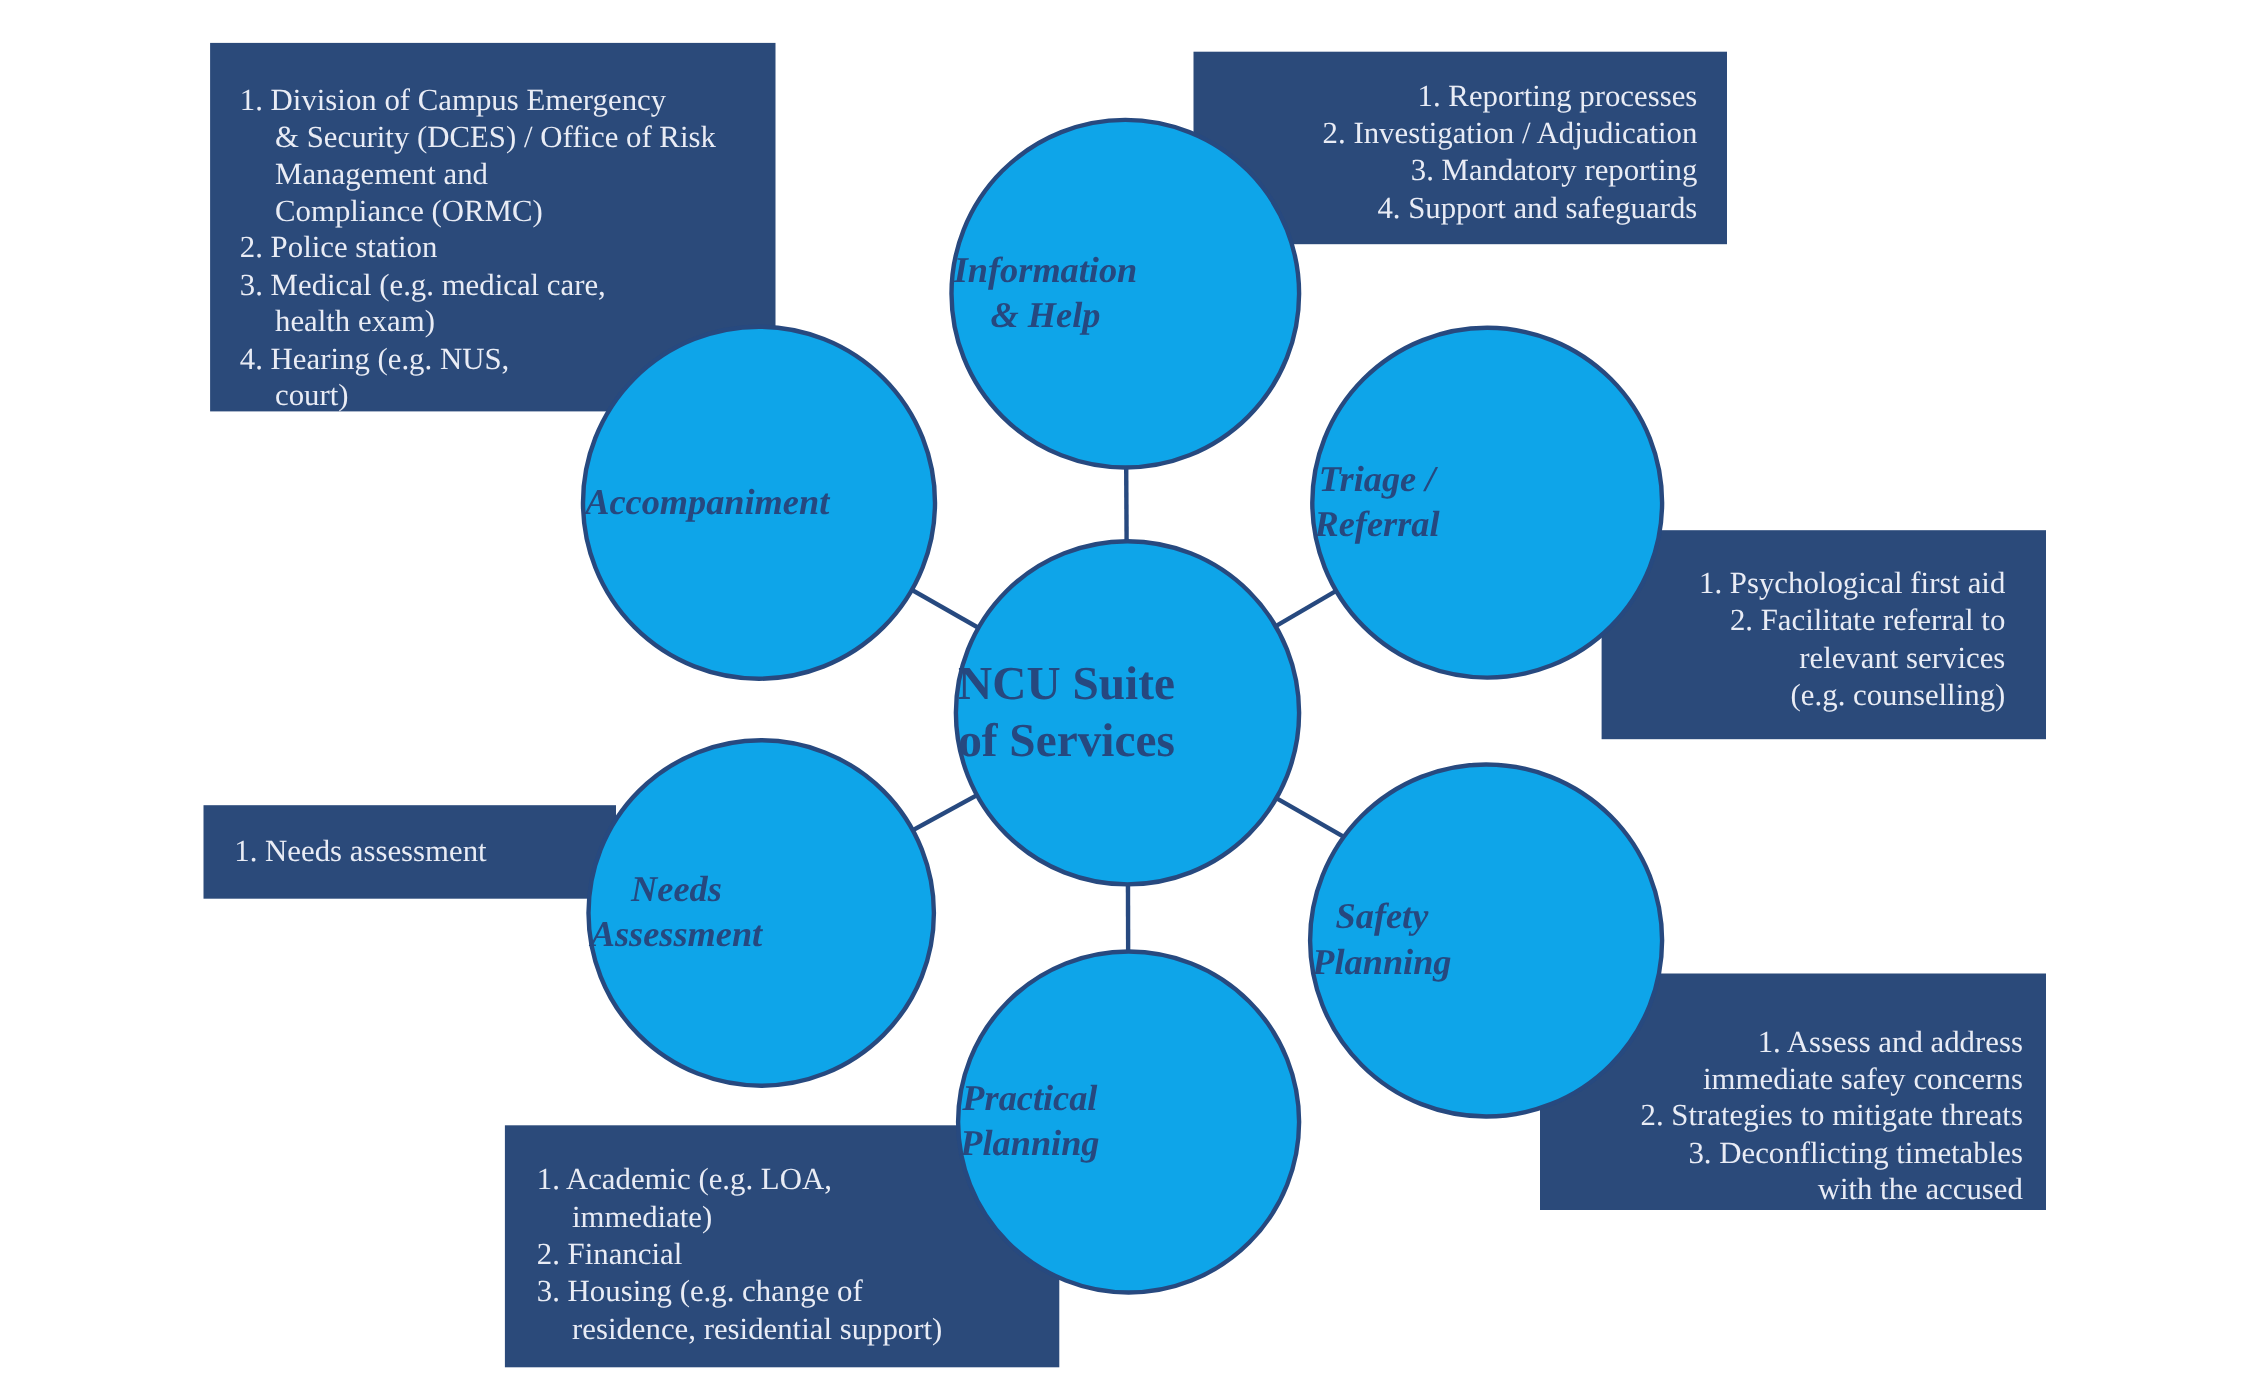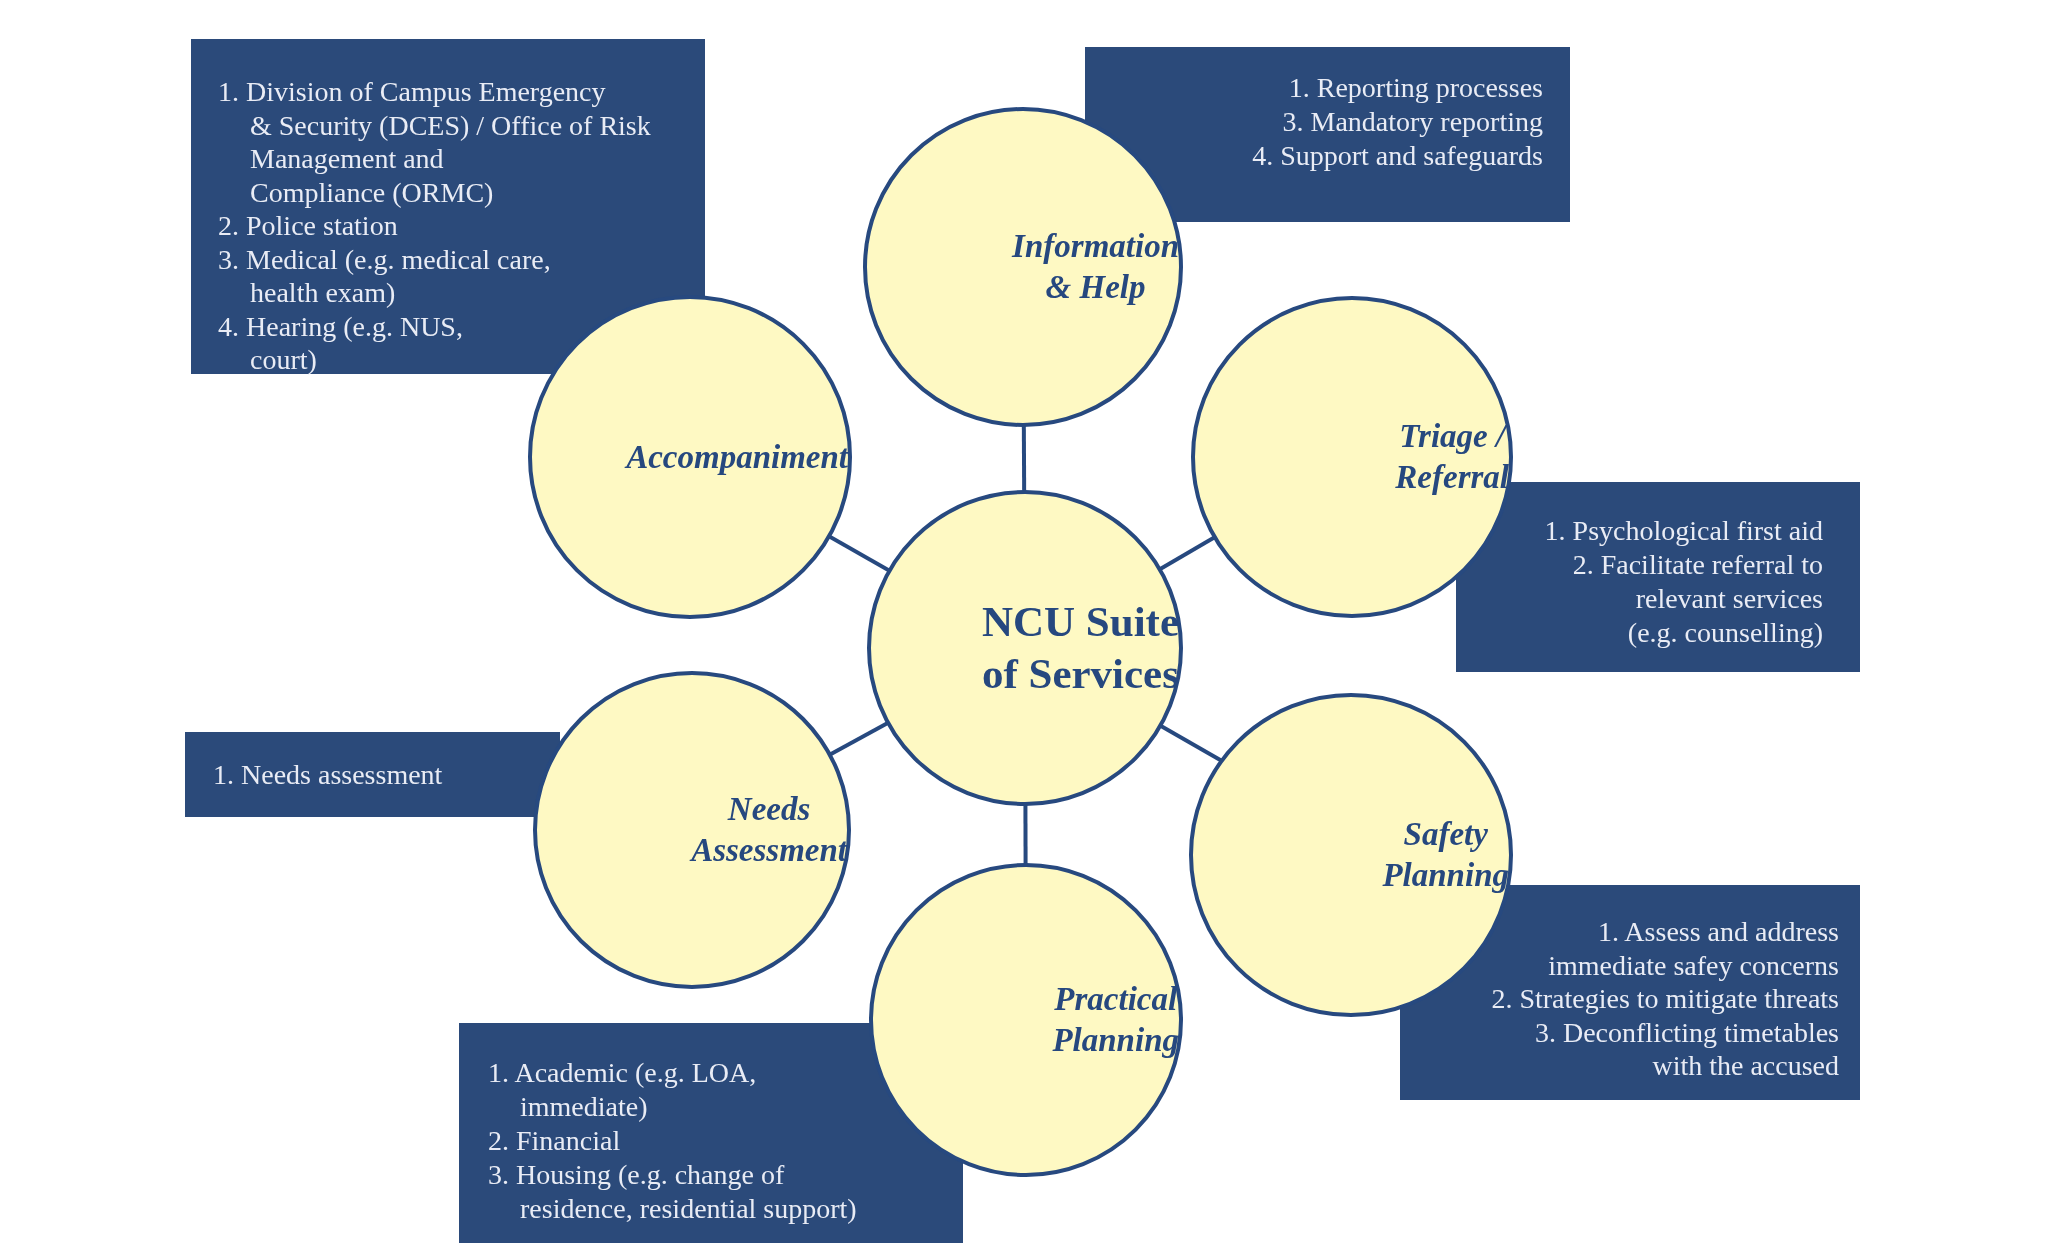--- a/index.html
+++ b/index.html
@@ -15,31 +15,31 @@
     position:absolute;z-index:1;background:var(--box-bg,#2b4a7a);
     color:var(--list,#e9ecf5);font-size:28px;line-height:33.5px;
     box-sizing:border-box;
   }
   .box .line{white-space:nowrap;}
   .box.left .indent{margin-left:32px;}
   .box.right{text-align:right;}
   .box-accompaniment{left:191px;top:19px;width:514px;height:335px;padding:36px 10px 0 27px;}
   .box-information{left:1085px;top:27px;width:485px;height:175px;padding:24px 27px 0 0;line-height:34px;}
   .box-triage{left:1456px;top:462px;width:404px;height:190px;padding:32px 37px 0 0;line-height:34px;}
-  .box-safety{left:1400px;top:865px;width:460px;height:215px;padding:30px 21px 0 0;line-height:33.5px;}
+  .box-safety{left:1400px;top:865px;width:460px;height:215px;padding:46px 21px 0 0;line-height:33.5px;}
   .box-needs{left:185px;top:712px;width:375px;height:85px;padding:26px 10px 0 28px;}
   .box-practical{left:459px;top:1003px;width:504px;height:220px;padding:33px 10px 0 29px;line-height:34px;}
   
   svg.connectors{position:absolute;left:0;top:0;z-index:2;}
   svg.connectors line{stroke:var(--stroke,#27497f);stroke-width:4;}
   
   .circle{
-    position:absolute;z-index:3;background:#fef9c3;border-radius:50%;
+    position:absolute;z-index:3;background:#0ea5e9;border-radius:50%;
     border:4px solid var(--stroke,#27497f);
-    display:flex;align-items:center;justify-content:flex-end;text-align:center;
+    display:flex;align-items:center;justify-content:flex-start;text-align:center;
     box-sizing:border-box;
   }
   .circle-label{
     font-weight:bold;font-style:italic;font-size:33px;line-height:41px;
     color:var(--label,#26487f);
   }
   .circle-center .circle-label{font-style:normal;font-size:43px;line-height:52px;}
   .circle-center       {left:867px;top:470px;width:316px;height:316px;}
   .circle-information  {left:863px;top:87px; width:320px;height:320px;}
   .circle-accompaniment{left:528px;top:275px;width:324px;height:324px;}
@@ -60,20 +60,21 @@
     <div class="line indent">Compliance (ORMC)</div>
     <div class="line">2. Police station</div>
     <div class="line">3. Medical (e.g. medical care,</div>
     <div class="line indent">health exam)</div>
     <div class="line">4. Hearing (e.g. NUS,</div>
     <div class="line indent">court)</div>
   </div>
 
   <div class="box right box-information">
     <div class="line">1. Reporting processes</div>
+    <div class="line">2. Investigation / Adjudication</div>
     <div class="line">3. Mandatory reporting</div>
     <div class="line">4. Support and safeguards</div>
   </div>
 
   <div class="box right box-triage">
     <div class="line">1. Psychological first aid</div>
     <div class="line">2. Facilitate referral to</div>
     <div class="line">relevant services</div>
     <div class="line">(e.g. counselling)</div>
   </div>

